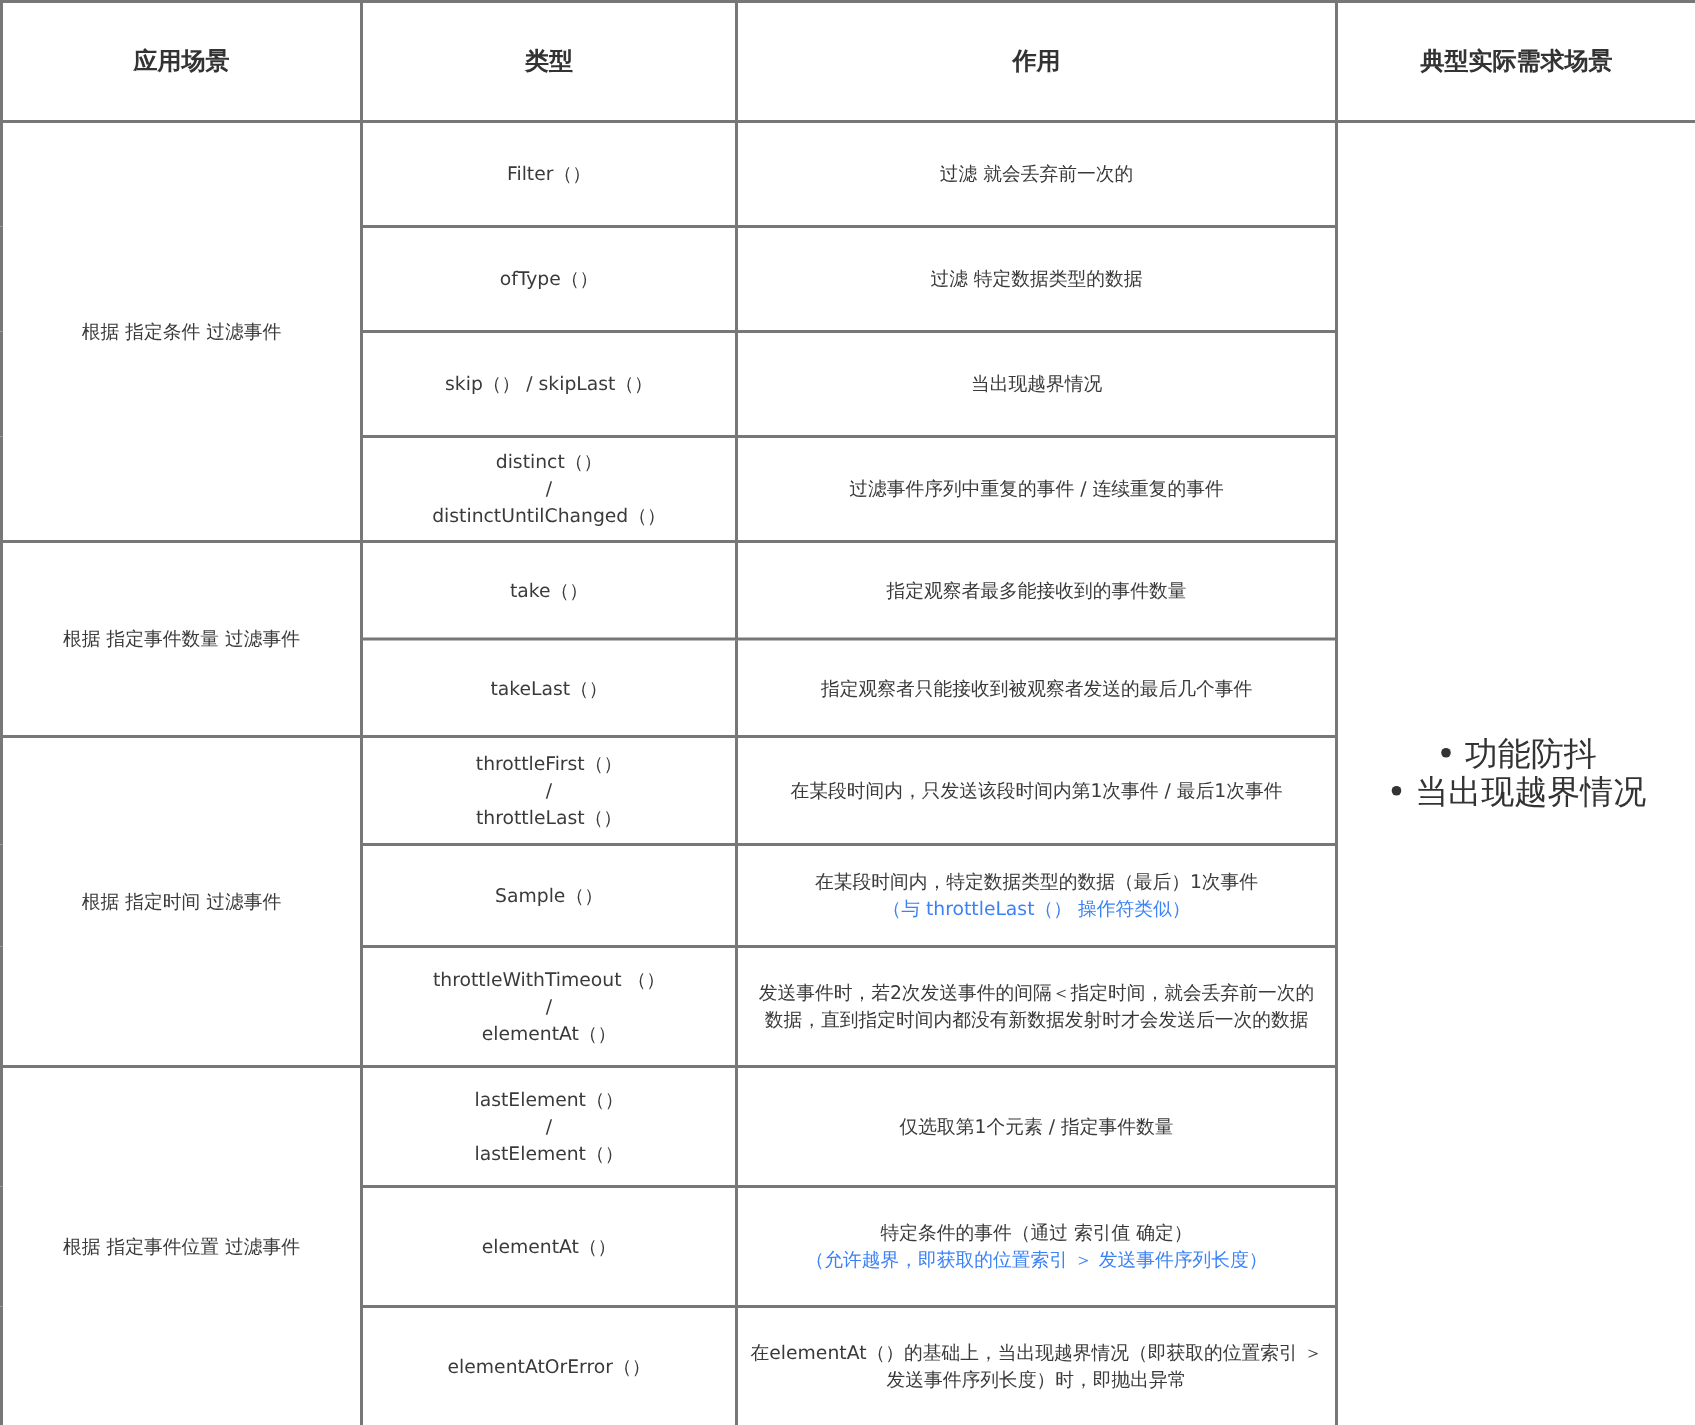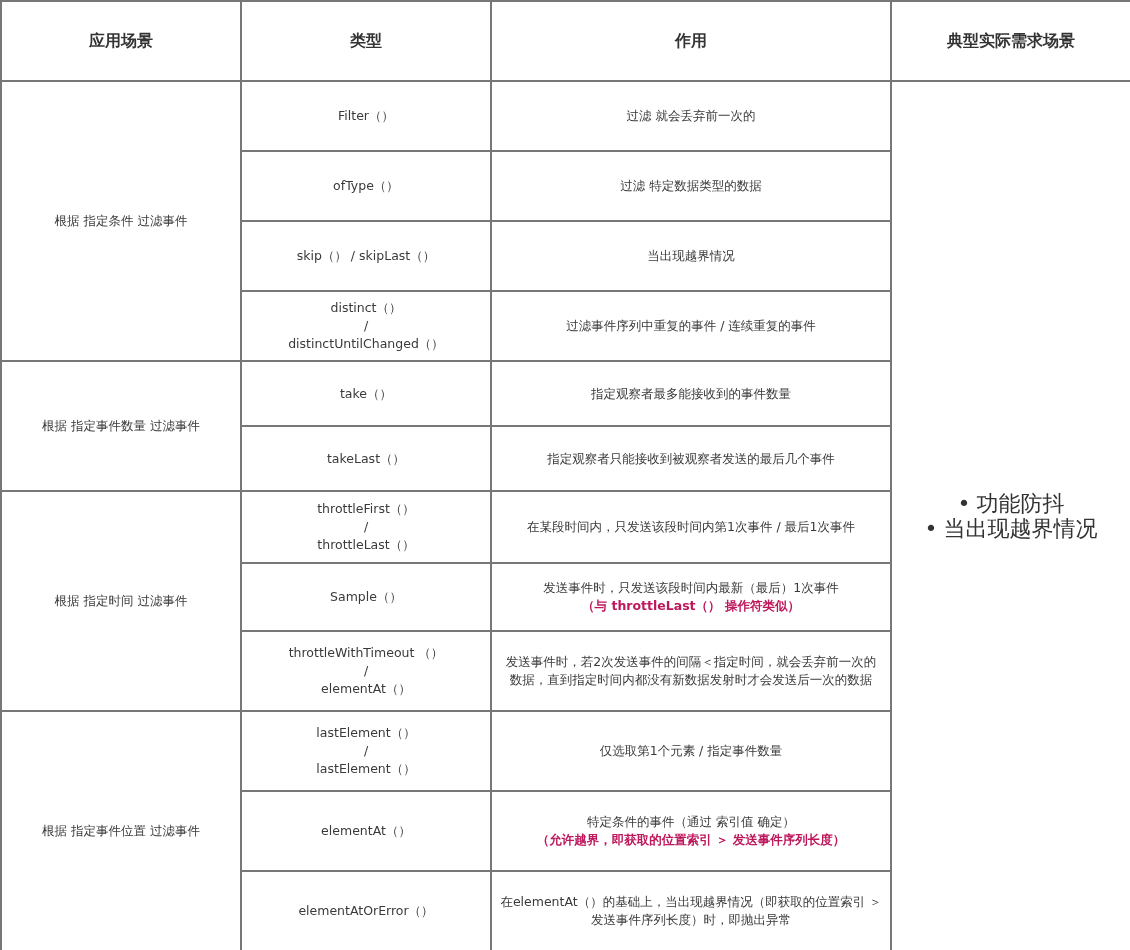--- a/index.html
+++ b/index.html
@@ -32,21 +32,21 @@
     }
     table.ops th {
       font-size: 16px;
       font-weight: bold;
       color: #333333;
     }
     .col-scene { width: 240px; }
     .col-type { width: 250px; }
     .col-func { width: 400px; }
     .col-demand { width: 240px; }
-    .red { color: #be185d; display: block; font-weight: bold; }
+    .red { color: #3b82f6; display: block; }
     .line { display: block; }
     .bullets {
       list-style: none;
       margin: 0;
       padding: 0;
       font-size: 22px;
       line-height: 25px;
       color: #333333;
     }
     .bullets li::before {
@@ -141,21 +141,21 @@
     </td>
     <td>
           <span class="line">在某段时间内，只发送该段时间内第1次事件 / 最后1次事件</span>
         </td>
   </tr>
   <tr style="height:68px">
     <td>
           <span class="line">Sample（）</span>
         </td>
     <td>
-      <span class="line">发送事件时，只发送该段时间内最新（最后）1次事件</span>
+      <span class="line">在某段时间内，特定数据类型的数据（最后）1次事件</span>
       <span class="red">（与 throttleLast（） 操作符类似）</span>
     </td>
   </tr>
   <tr style="height:80px">
     <td>
       <span class="line">throttleWithTimeout （）</span>
       <span class="line">/</span>
       <span class="line">elementAt（）</span>
     </td>
     <td>

